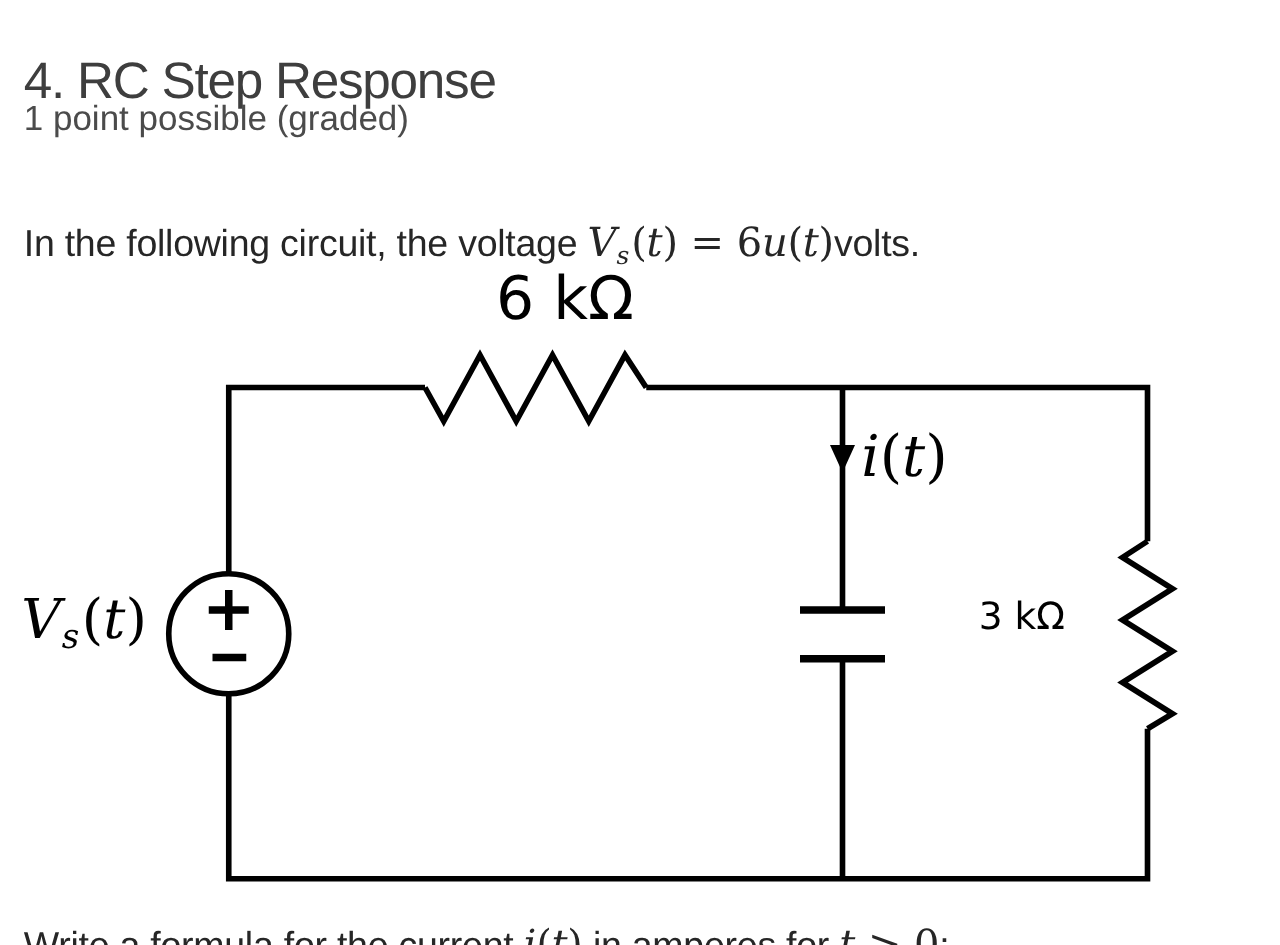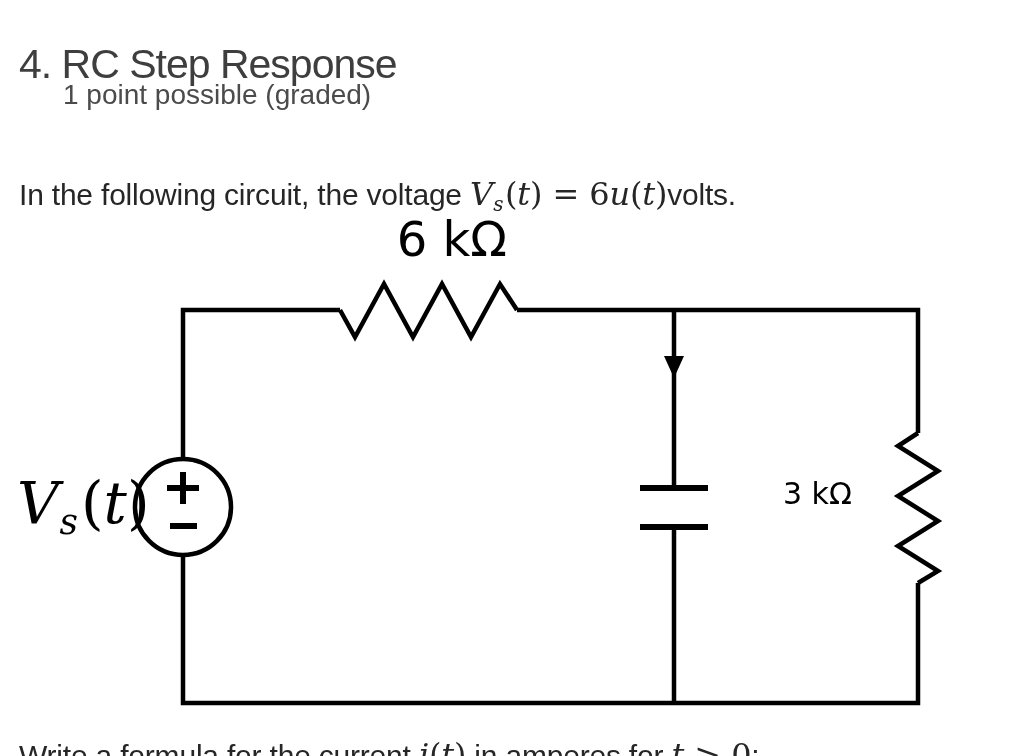--- a/index.html
+++ b/index.html
@@ -19,21 +19,20 @@
     color:#3e3e3e;
     line-height:50px;
     white-space:nowrap;
   }
   #points-note{
     left:19px;top:78px;
     font-size:28px;font-weight:400;
     color:#4b4b4b;
     line-height:34px;
     white-space:nowrap;
-    margin-left:44px;
   }
   .textline{
     font-size:30px;
     color:#262626;
     letter-spacing:-0.2px;
     line-height:38px;
     white-space:nowrap;
   }
   #intro-line{left:19px;top:145px;}
   #prompt-line{left:19px;top:706px;}
@@ -56,21 +55,21 @@
     white-space:nowrap;
   }
   #top-resistor-label{left:347px;top:213px;width:160px;text-align:right;font-size:48px;}
   #capacitor-label{left:464px;top:477px;font-size:46px;}
   #right-resistor-label{left:783px;top:477px;font-size:30px;}
   .math-label{
     font-family:"DejaVu Serif","Liberation Serif",serif;
     color:#000000;font-style:normal;
     line-height:1.12;white-space:nowrap;
   }
-  #source-label{left:17px;top:471px;font-size:58px;}
+  #source-label{left:17px;top:471px;font-size:44px;}
   #current-label{left:689px;top:340px;font-size:46px;}
   #circuit-svg{left:0;top:0;}
   .wire{stroke:#000000;stroke-width:4.5;fill:none;stroke-linejoin:miter;}
   .thick{stroke:#000000;stroke-width:6;fill:none;}
 </style>
 </head>
 <body>
 
 <div id="screen">
 
@@ -90,20 +89,21 @@
     <polyline class="wire" points="918,433 898,446 938,471 898,496 938,521 898,546 938,571 918,583"></polyline>
     <path class="thick" d="M640 488 L708 488 M640 527 L708 527"></path>
     <circle class="wire" cx="183" cy="507" r="48"></circle>
     <path class="thick" d="M167 488 L199 488 M183 472 L183 504" stroke-width="5"></path>
     <path class="thick" d="M170 526 L197 526" stroke-width="5"></path>
     <polygon points="674,378 664,356 684,356" fill="#000000"></polygon>
   </svg>
 
   <div id="top-resistor-label" class="abs circuit-label">6 kΩ</div>
 
+  <div id="current-label" class="abs math-label"><span class="seg seg-mi">i</span><span class="seg seg-mn">(</span><span class="seg seg-mi">t</span><span class="seg seg-mn">)</span></div>
 
   <div id="source-label" class="abs math-label"><span class="seg seg-mi">V</span><span class="seg seg-msub">s</span><span class="seg seg-mn">(</span><span class="seg seg-mi">t</span><span class="seg seg-mn">)</span></div>
 
 
   <div id="right-resistor-label" class="abs circuit-label">3 kΩ</div>
 
   <p id="prompt-line" class="abs textline"><span class="seg seg-plain">Write a formula for the current </span><span class="seg seg-mi">i</span><span class="seg seg-mn">(</span><span class="seg seg-mi">t</span><span class="seg seg-mn">)</span><span class="seg seg-plain"> in amperes for </span><span class="seg seg-mi">t</span><span class="seg seg-mrel">&gt;</span><span class="seg seg-mn">0</span><span class="seg seg-plain">:</span></p>
 
 </div>
 

